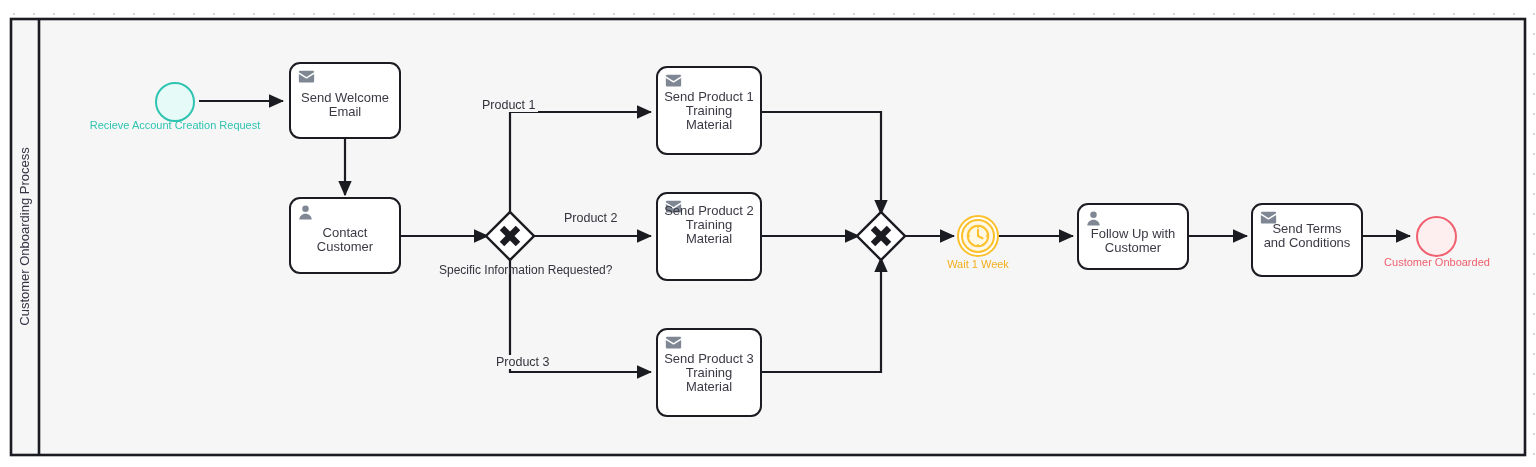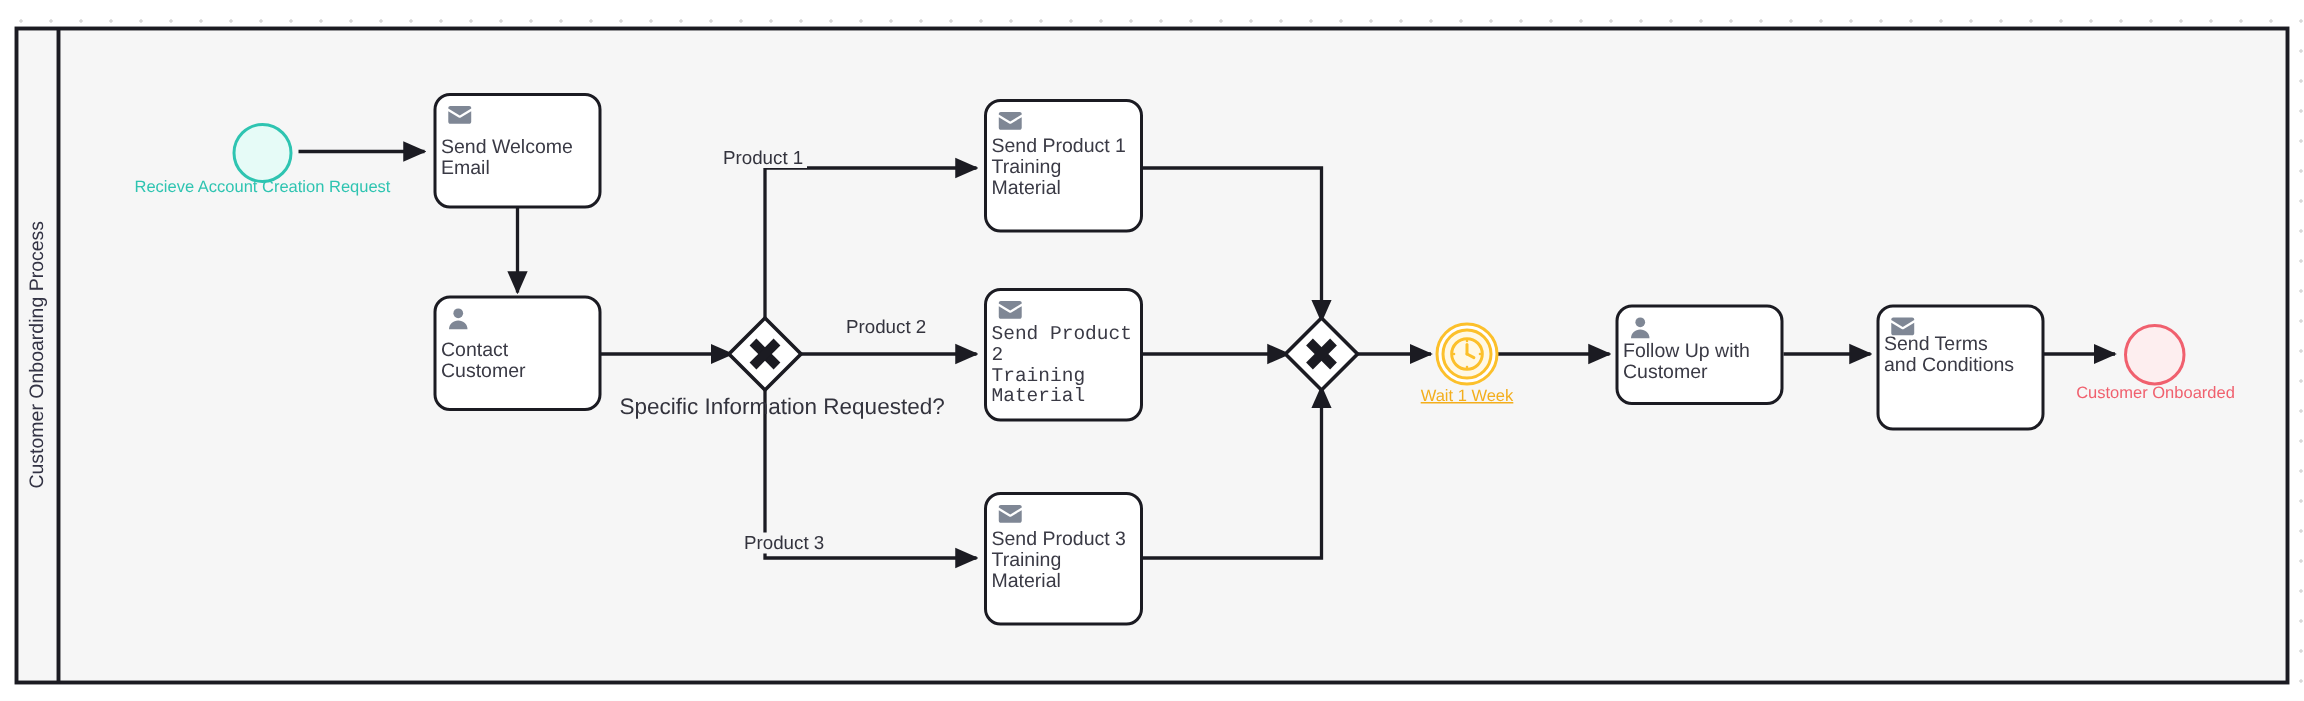--- a/index.html
+++ b/index.html
@@ -49,21 +49,21 @@
     position: absolute;
     background: #ffffff;
     border: 2.2px solid #1b1b22;
     border-radius: 11px;
     box-sizing: border-box;
   }
   .task-label {
     position: absolute;
     left: 3px;
     right: 3px;
-    text-align: left;
+    text-align: center;
     font-size: 13px;
     color: #3a3a45;
     line-height: 1.06;
     white-space: pre-line;
     pointer-events: none;
   }
   .task-icon {
     position: absolute;
     left: 7px;
     top: 6px;
@@ -106,37 +106,38 @@
   }
   .event-label {
     position: absolute;
     text-align: center;
     font-size: 11px;
     white-space: nowrap;
     pointer-events: none;
   }
   .lbl-start { color: #2ec4b1; }
   .lbl-end   { color: #f0606e; }
-  .lbl-timer { color: #f3ae1c; text-decoration: underline; }
+  .lbl-timer { color: #f3ae1c; }
   
   .flow-label {
     position: absolute;
     font-size: 12.5px;
     color: #33333d;
     background: #f6f6f6;
     white-space: nowrap;
     padding: 0 2px;
     pointer-events: none;
   }
   .gw-label {
     position: absolute;
-    font-size: 15px;
+    font-size: 12px;
     color: #33333d;
     white-space: nowrap;
     pointer-events: none;
+    margin-left: 26px;
   }
 </style>
 </head>
 <body>
 
 <div id="canvas">
 
   <svg id="bpmn-svg" width="1536" height="467">
     <defs>
       <marker id="arrow" viewBox="0 0 10 10" refX="9.2" refY="5" markerWidth="7" markerHeight="7" orient="auto-start-reverse">
@@ -236,21 +237,21 @@
 Material</span>
   </div>
 
   <div class="task" style="left:656px; top:192px; width:106px; height:89px;">
     <span class="task-icon">
       <svg viewBox="0 0 20 16" width="17" height="14">
         <path fill="currentColor" d="M1 2.2C1 1.3 1.7.6 2.6.6h14.8c.9 0 1.6.7 1.6 1.6v.3L10 8 1 2.5v-.3z"></path>
         <path fill="currentColor" d="M1 4.6l8.5 5.1c.3.2.7.2 1 0L19 4.6v8.3c0 .9-.7 1.6-1.6 1.6H2.6c-.9 0-1.6-.7-1.6-1.6V4.6z"></path>
       </svg>
     </span>
-    <span class="task-label" style="top:22px;font-family:Liberation Mono, monospace;">Send Product 2
+    <span class="task-label" style="top:10px;">Send Product 2
 Training
 Material</span>
   </div>
 
   <div class="task" style="left:656px; top:328px; width:106px; height:89px;">
     <span class="task-icon">
       <svg viewBox="0 0 20 16" width="17" height="14">
         <path fill="currentColor" d="M1 2.2C1 1.3 1.7.6 2.6.6h14.8c.9 0 1.6.7 1.6 1.6v.3L10 8 1 2.5v-.3z"></path>
         <path fill="currentColor" d="M1 4.6l8.5 5.1c.3.2.7.2 1 0L19 4.6v8.3c0 .9-.7 1.6-1.6 1.6H2.6c-.9 0-1.6-.7-1.6-1.6V4.6z"></path>
       </svg>
@@ -264,21 +265,21 @@
     <span class="task-icon">
       <svg viewBox="0 0 18 18" width="15" height="15">
         <circle cx="9" cy="4.6" r="3.9" fill="currentColor"></circle>
         <path fill="currentColor" d="M1.6 17.4c0-4.1 3.3-7 7.4-7s7.4 2.9 7.4 7H1.6z"></path>
       </svg>
     </span>
     <span class="task-label" style="top:22px;">Follow Up with
 Customer</span>
   </div>
 
-  <div class="task" style="left:1251px; top:203px; width:112px; height:84px;">
+  <div class="task" style="left:1251px; top:203px; width:112px; height:74px;">
     <span class="task-icon">
       <svg viewBox="0 0 20 16" width="17" height="14">
         <path fill="currentColor" d="M1 2.2C1 1.3 1.7.6 2.6.6h14.8c.9 0 1.6.7 1.6 1.6v.3L10 8 1 2.5v-.3z"></path>
         <path fill="currentColor" d="M1 4.6l8.5 5.1c.3.2.7.2 1 0L19 4.6v8.3c0 .9-.7 1.6-1.6 1.6H2.6c-.9 0-1.6-.7-1.6-1.6V4.6z"></path>
       </svg>
     </span>
     <span class="task-label" style="top:17px;">Send Terms
 and Conditions</span>
   </div>
 

